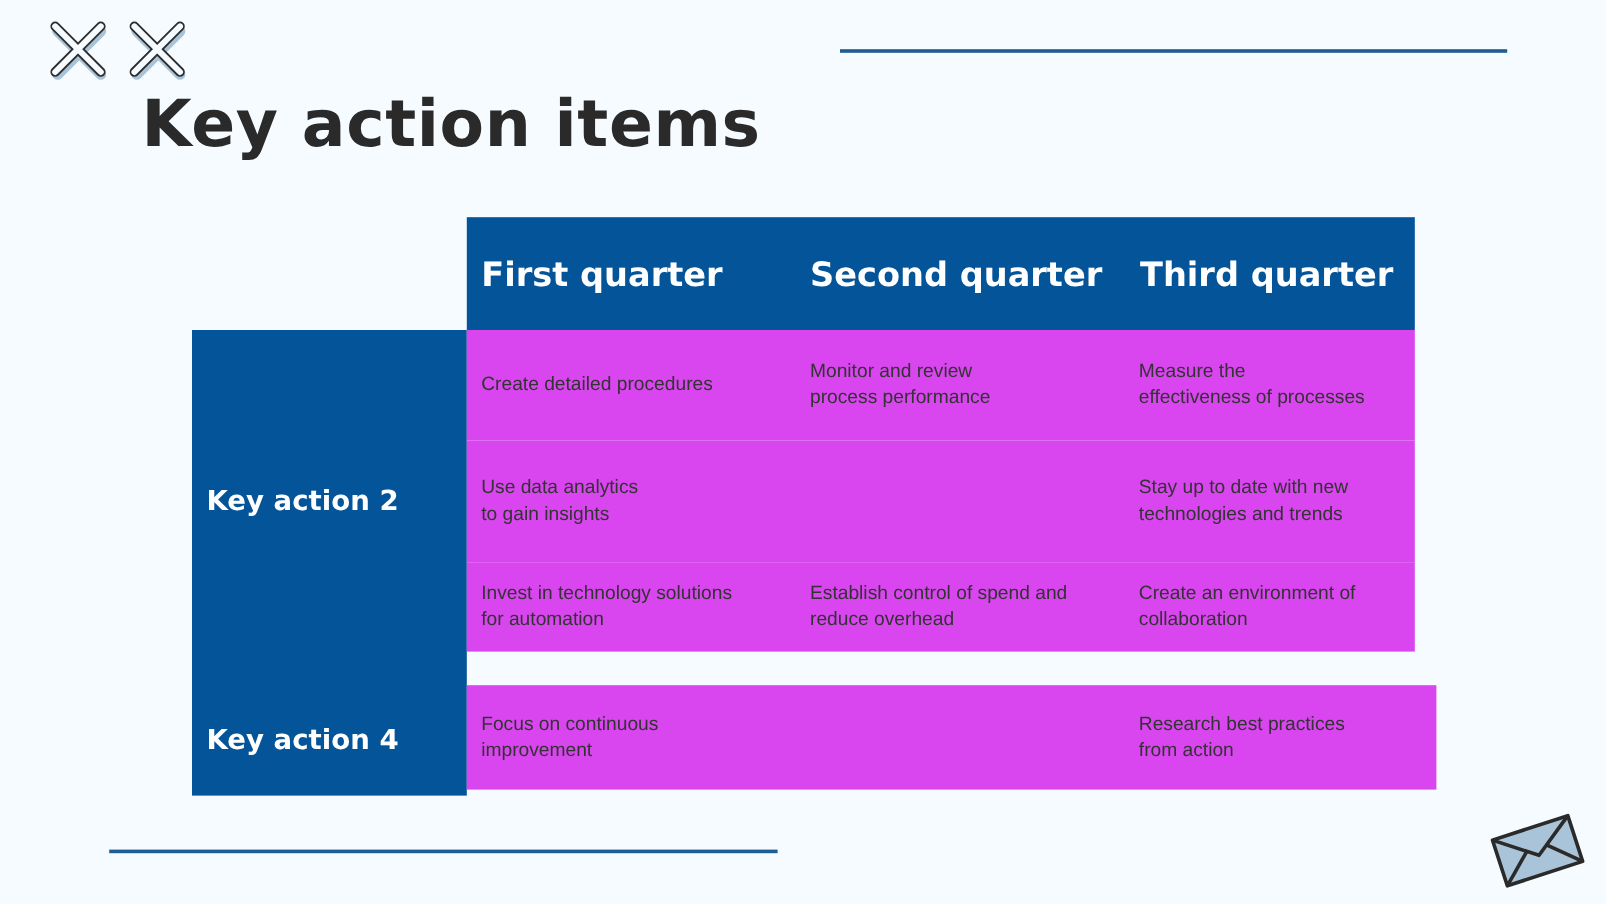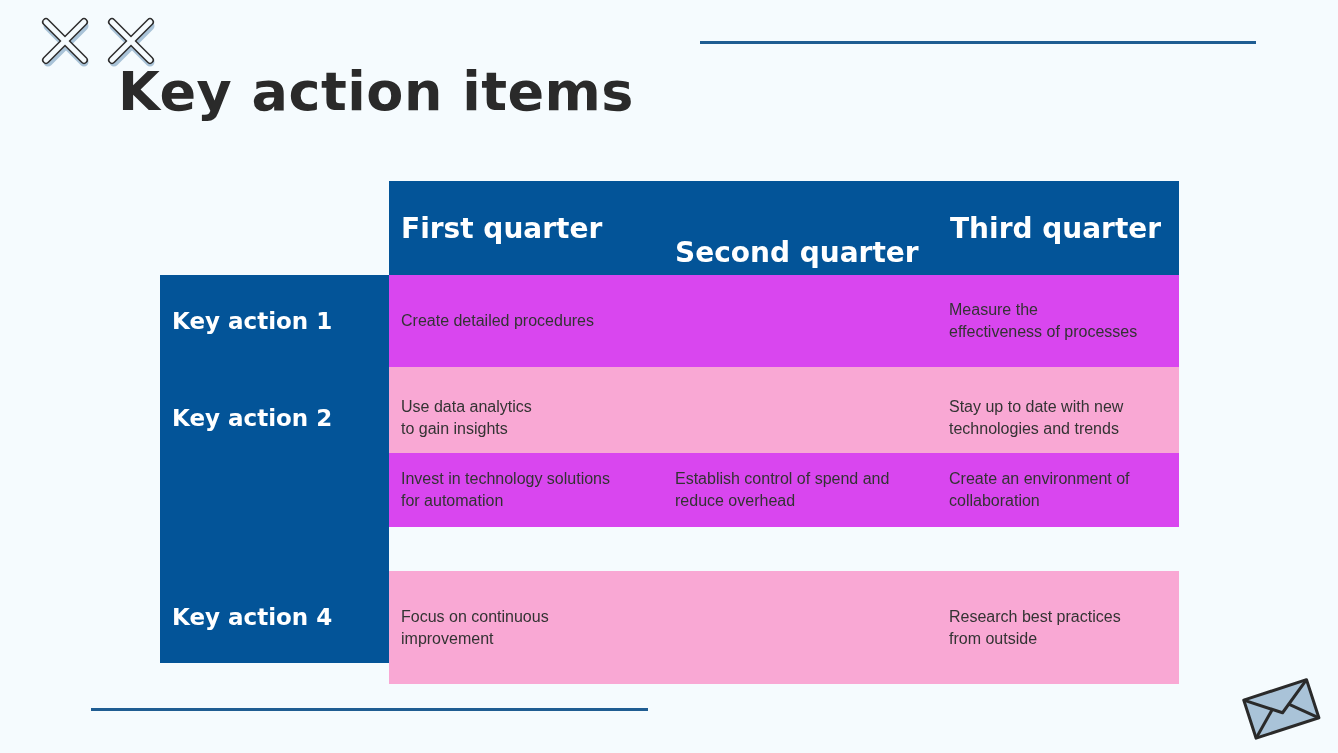--- a/index.html
+++ b/index.html
@@ -9,21 +9,21 @@
       font-family: "Liberation Sans", sans-serif;
       color: #2b2b2b;
     }
     .deco-x { position: absolute; top: 14px; width: 54px; height: 54px; }
     .deco-x.a { left: 38px; }
     .deco-x.b { left: 104px; }
     .line { position: absolute; height: 3px; background: #1f5d92; }
     .line.top { left: 700px; top: 41px; width: 556px; }
     .line.bottom { left: 91px; top: 708px; width: 557px; }
     .title {
-      position: absolute; left: 118px; top: 60px;
+      position: absolute; left: 118px; top: 72px;
       font-family: "DejaVu Sans", sans-serif;
       font-weight: bold; font-size: 54px; letter-spacing: 0.5px;
       color: #2a2a2a; margin: 0;
     }
     .header-band {
       position: absolute; left: 389px; top: 181px; width: 790px; height: 94px;
       background: #035498;
     }
     .hcell {
       position: absolute; top: 0; height: 94px; display: flex; align-items: center;
@@ -34,21 +34,21 @@
       position: absolute; left: 160px; top: 275px; width: 229px; height: 388px;
       background: #035498;
     }
     .rowlabel {
       position: absolute; left: 12px; width: 215px; display: flex; align-items: center;
       font-family: "DejaVu Sans", sans-serif; font-weight: bold; font-size: 23px;
       color: #ffffff; white-space: nowrap;
     }
     .row { position: absolute; left: 389px; width: 790px; }
     .row.light { background: #d946ef; }
-    .row.gray { background: #f9a8d4; }
+    .row.gray { background: #d946ef; }
     .cell {
       position: absolute; top: 0; height: 100%; display: flex; align-items: center;
       font-size: 16px; line-height: 22px; color: #333333; white-space: pre-line;
     }
     .c1 { left: 12px; width: 262px; }
     .c2 { left: 286px; width: 262px; }
     .c3 { left: 560px; width: 230px; }
     .envelope { position: absolute; left: 1238px; top: 675px; width: 86px; height: 66px; }
   </style>
 </head>
@@ -74,54 +74,55 @@
     <line x1="46" y1="8" x2="8" y2="46" stroke="#f5fbfe" stroke-width="5"></line>
   </g>
 </svg>
 
 <div class="line top"></div>
 
 <h1 class="title">Key action items</h1>
 
 <div class="header-band">
   <div class="hcell" style="left:12px;">First quarter</div>
-  <div class="hcell" style="left:286px;margin-top:24px;">Second quarter</div>
+  <div class="hcell" style="left:286px;">Second quarter</div>
   <div class="hcell" style="left:561px;">Third quarter</div>
 </div>
 
 <div class="left-col">
-  <div class="rowlabel" style="top:0; height:92px;">Key action 1</div>
   <div class="rowlabel" style="top:92px; height:102px;">Key action 2</div>
   <div class="rowlabel" style="top:296px; height:92px;text-align:center;">Key action 4</div>
 </div>
 
 <div class="row light" style="top:275px; height:92px;">
   <div class="cell c1">Create detailed procedures</div>
+  <div class="cell c2">Monitor and review
+process performance</div>
   <div class="cell c3">Measure the
 effectiveness of processes</div>
 </div>
 <div class="row gray" style="top:367px; height:102px;">
   <div class="cell c1">Use data analytics
 to gain insights</div>
   <div class="cell c3">Stay up to date with new
 technologies and trends</div>
 </div>
-<div class="row light" style="top:453px; height:74px;">
+<div class="row light" style="top:469px; height:74px;">
   <div class="cell c1">Invest in technology solutions
 for automation</div>
   <div class="cell c2">Establish control of spend and
 reduce overhead</div>
   <div class="cell c3">Create an environment of
 collaboration</div>
 </div>
-<div class="row gray" style="top:571px; height:113px;">
+<div class="row gray" style="top:571px; height:87px;padding-left:18px;">
   <div class="cell c1">Focus on continuous
 improvement</div>
   <div class="cell c3">Research best practices
-from outside</div>
+from action</div>
 </div>
 
 <div class="line bottom"></div>
 
 <svg class="envelope" viewBox="0 0 86 66">
   <g transform="rotate(-18 43 33)">
     <rect x="10" y="14" width="66" height="40" fill="#a9c3d8" stroke="#2a2a2a" stroke-width="3" stroke-linejoin="round"></rect>
     <polyline points="10,14 43,38 76,14" fill="none" stroke="#2a2a2a" stroke-width="3" stroke-linejoin="round"></polyline>
     <line x1="10" y1="54" x2="34" y2="32" stroke="#2a2a2a" stroke-width="3"></line>
     <line x1="76" y1="54" x2="52" y2="32" stroke="#2a2a2a" stroke-width="3"></line>

